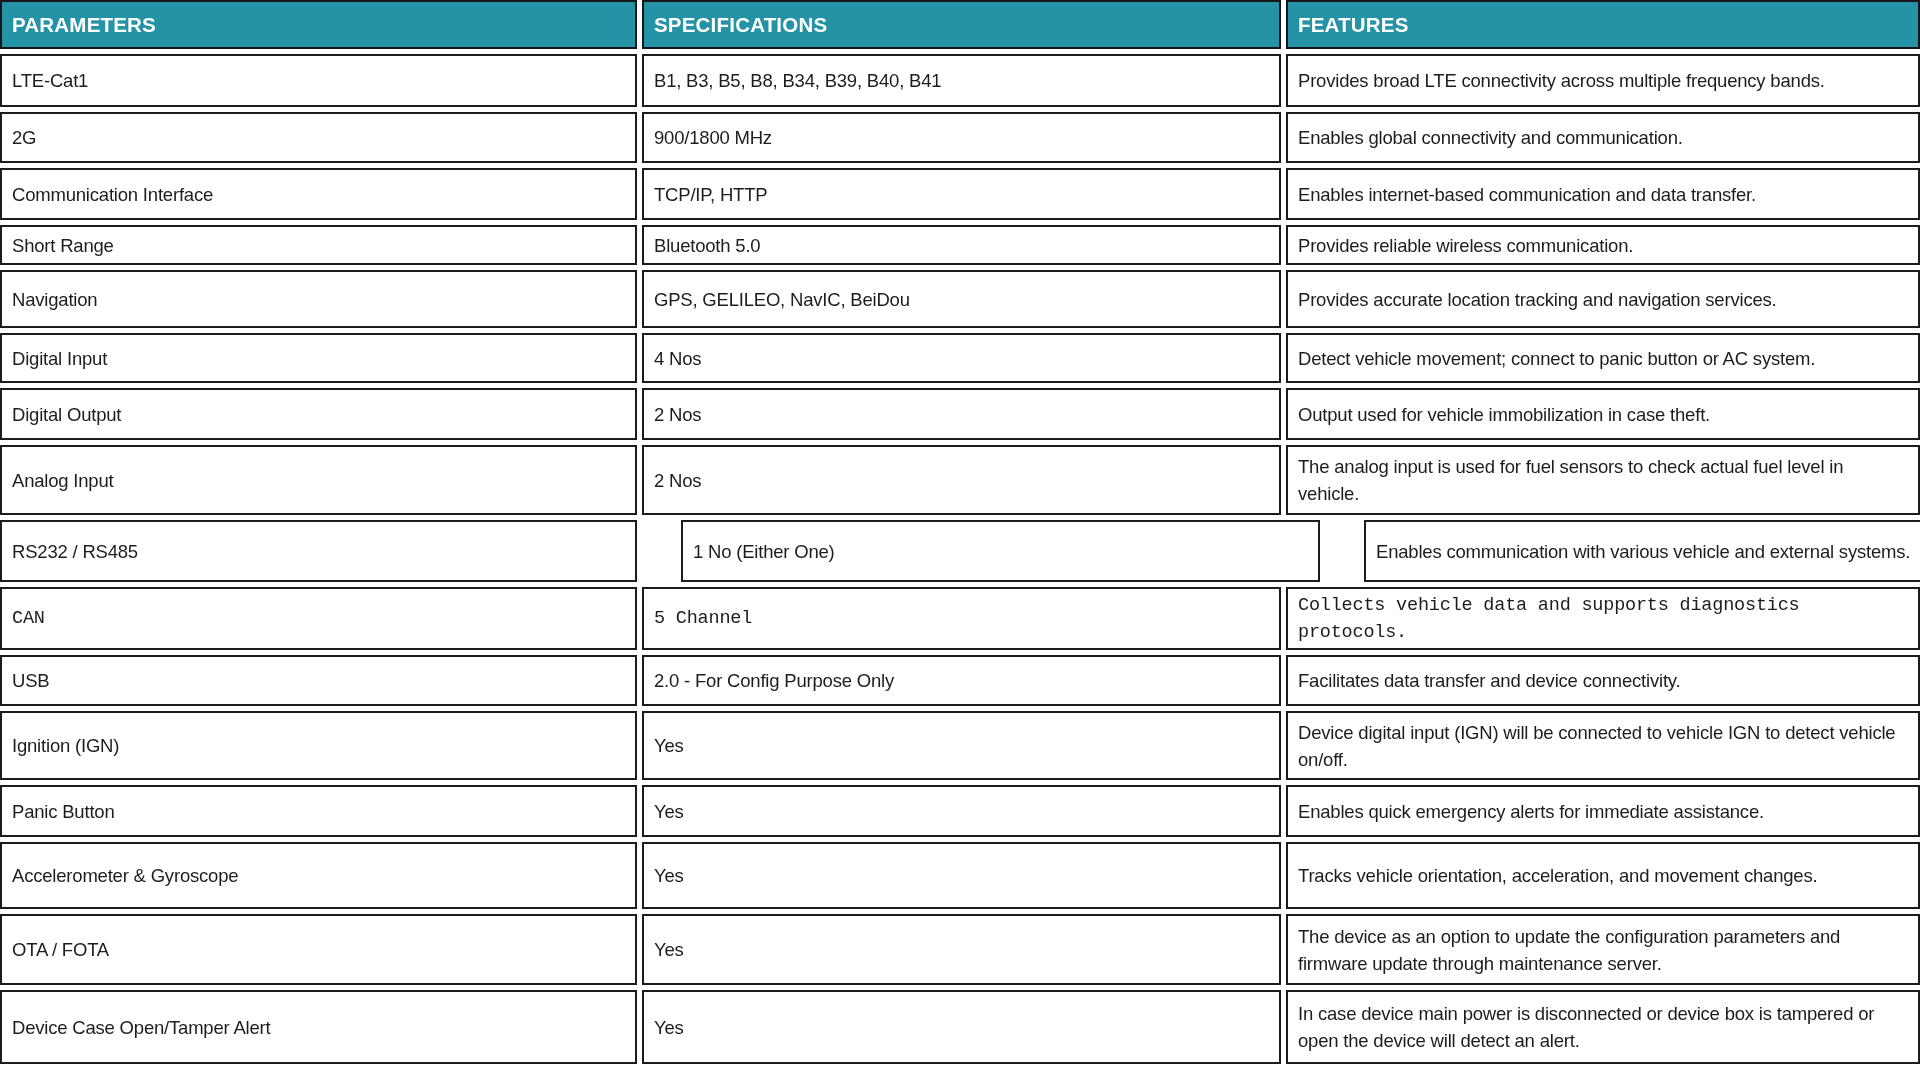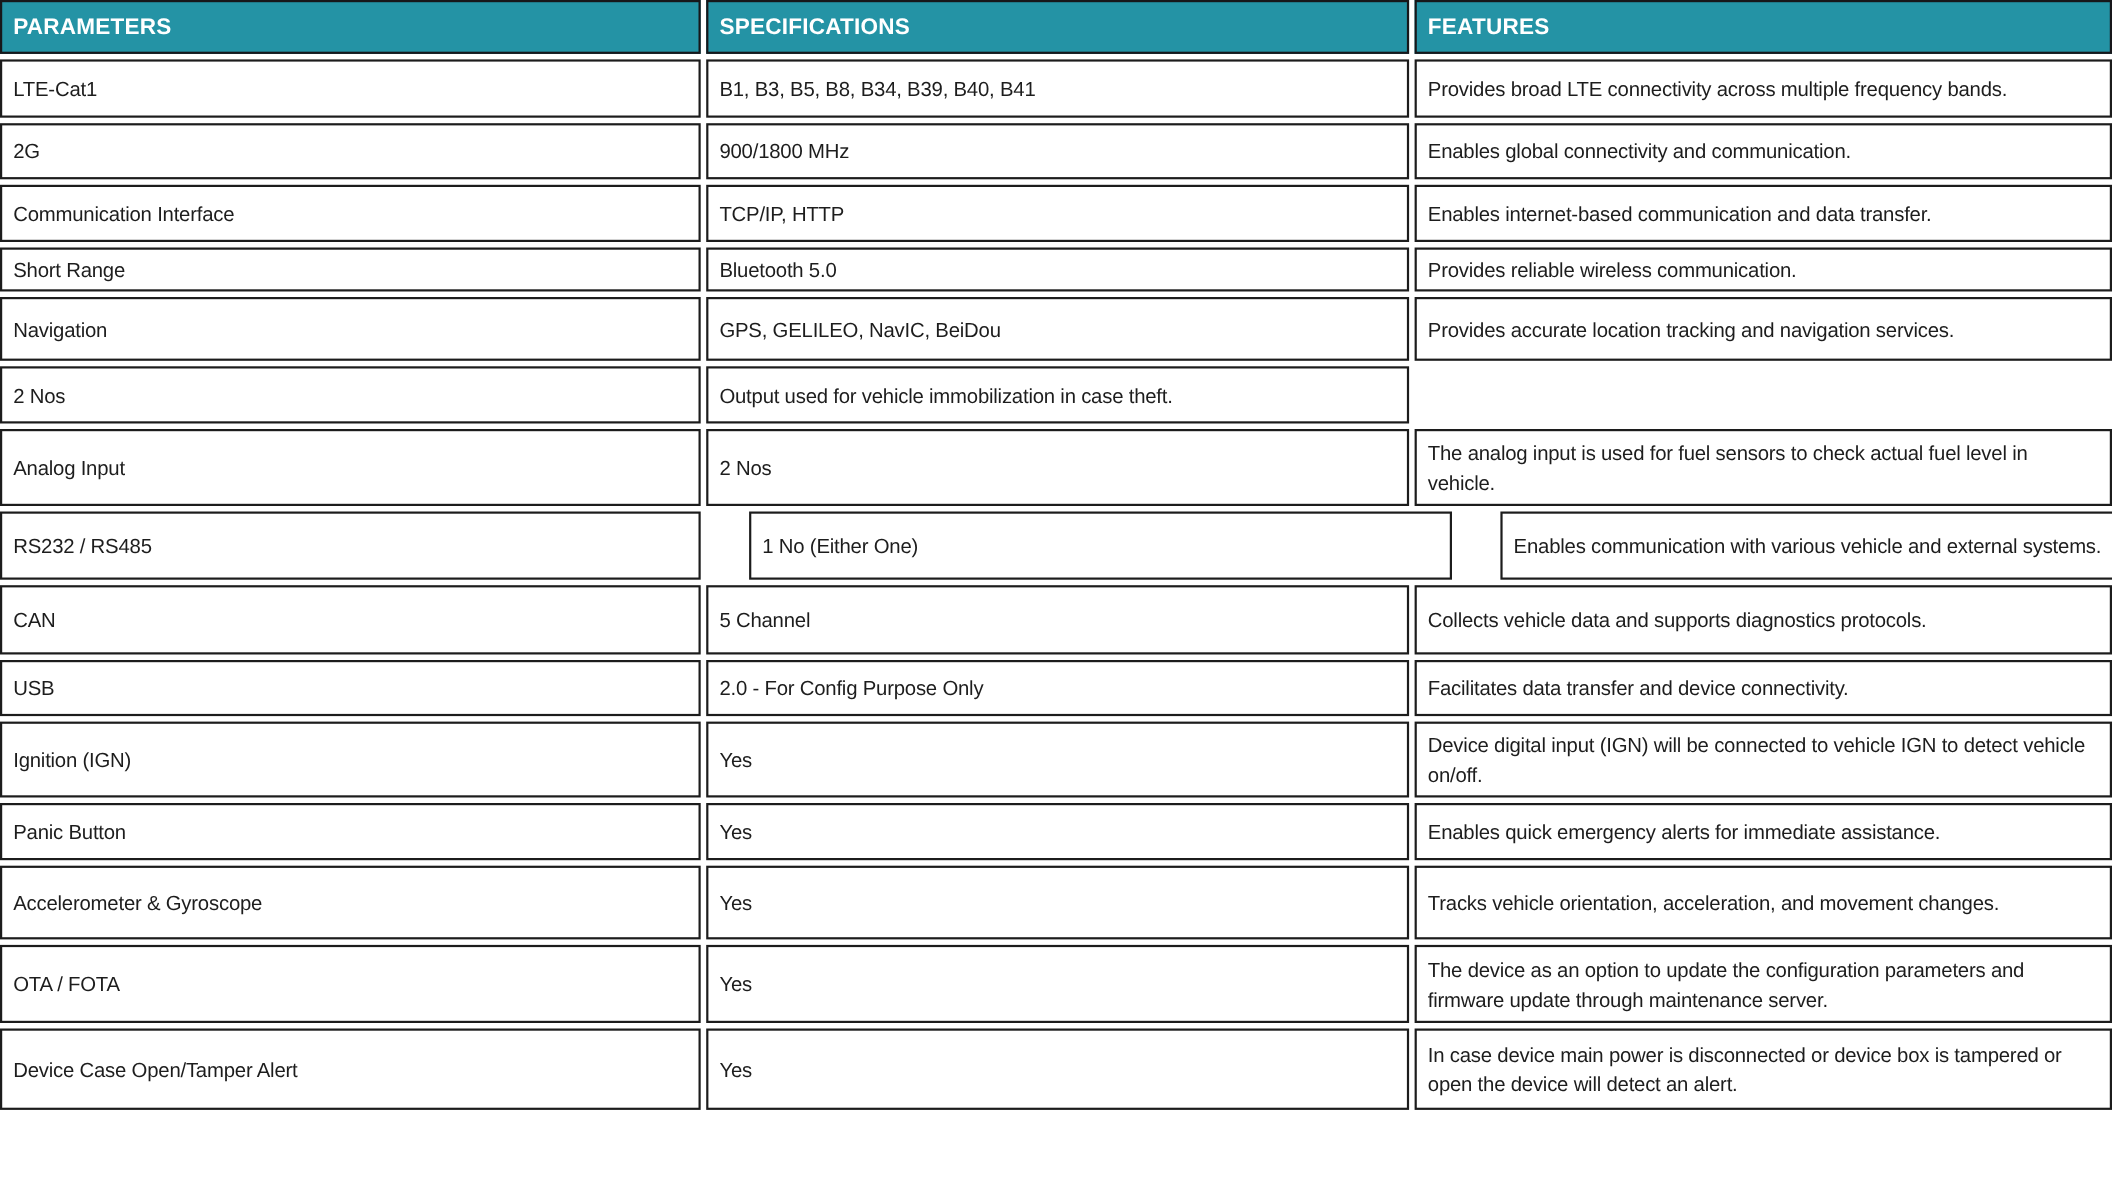--- a/index.html
+++ b/index.html
@@ -78,39 +78,45 @@
     <div class="cell c-spec">Bluetooth 5.0</div>
     <div class="cell c-feat">Provides reliable wireless communication.</div>
   </div>
 
   <div class="row" style="height: 58px;">
     <div class="cell c-param">Navigation</div>
     <div class="cell c-spec">GPS, GELILEO, NavIC, BeiDou</div>
     <div class="cell c-feat">Provides accurate location tracking and navigation services.</div>
   </div>
 
+  <div class="row" style="height: 50px;">
+    <div class="cell c-param">Digital Input</div>
+    <div class="cell c-spec">4 Nos</div>
+    <div class="cell c-feat">Detect vehicle movement; connect to panic button or AC system.</div>
+  </div>
 
   <div class="row" style="height: 52px;">
+    <div class="cell c-param">Digital Output</div>
     <div class="cell c-spec">2 Nos</div>
     <div class="cell c-feat">Output used for vehicle immobilization in case theft.</div>
   </div>
 
   <div class="row" style="height: 70px;">
     <div class="cell c-param">Analog Input</div>
     <div class="cell c-spec">2 Nos</div>
     <div class="cell c-feat">The analog input is used for fuel sensors to check actual fuel level in vehicle.</div>
   </div>
 
   <div class="row" style="height: 62px; gap: 44px;">
     <div class="cell c-param">RS232 / RS485</div>
     <div class="cell c-spec">1 No (Either One)</div>
     <div class="cell c-feat">Enables communication with various vehicle and external systems.</div>
   </div>
 
-  <div class="row" style="height: 63px;">
+  <div class="row" style="height: 63px; font-family: Liberation Mono, monospace;">
     <div class="cell c-param">CAN</div>
     <div class="cell c-spec">5 Channel</div>
     <div class="cell c-feat">Collects vehicle data and supports diagnostics protocols.</div>
   </div>
 
   <div class="row" style="height: 51px;">
     <div class="cell c-param">USB</div>
     <div class="cell c-spec">2.0 - For Config Purpose Only</div>
     <div class="cell c-feat">Facilitates data transfer and device connectivity.</div>
   </div>

